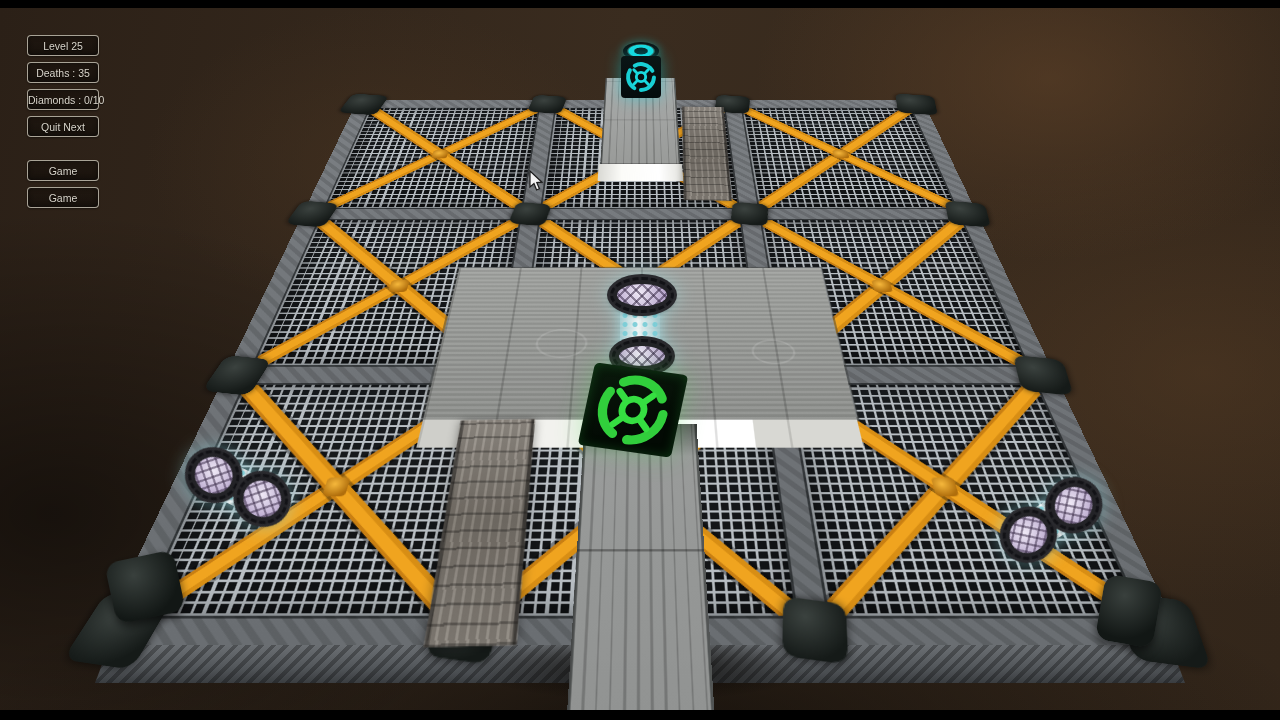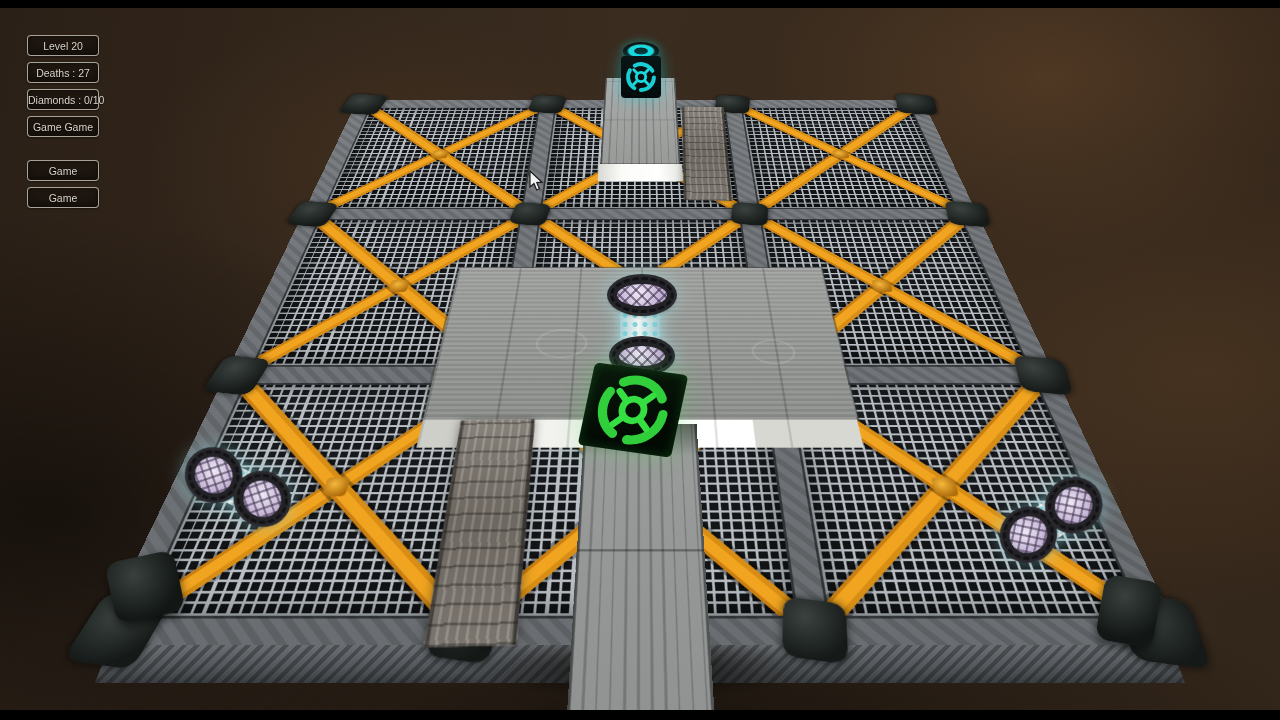--- a/index.html
+++ b/index.html
@@ -281,24 +281,24 @@
       <i class="disc">
           <i class="lens"></i>
         </i>
     </div>
 
     <svg class="cursor" viewBox="0 0 15 22">
       <path d="M1,1 L1,17 L5,13.5 L7.6,20 L10.4,18.8 L7.8,12.6 L13,12.2 Z" fill="#f2f2f2" stroke="#1a1a1a" stroke-width="1.2"></path>
     </svg>
 
     <div class="hud">
-      <button>Level 20</button>
-      <button>Deaths : 27</button>
+      <button>Level 25</button>
+      <button>Deaths : 35</button>
       <button>Diamonds : 0/10</button>
-      <button>Game Game</button>
+      <button>Quit Next</button>
       <div class="spacer"></div>
       <button>Game</button>
       <button>Game</button>
     </div>
   </div>
 
   <div class="bar top"></div>
   <div class="bar bottom"></div>
 </div>
 

